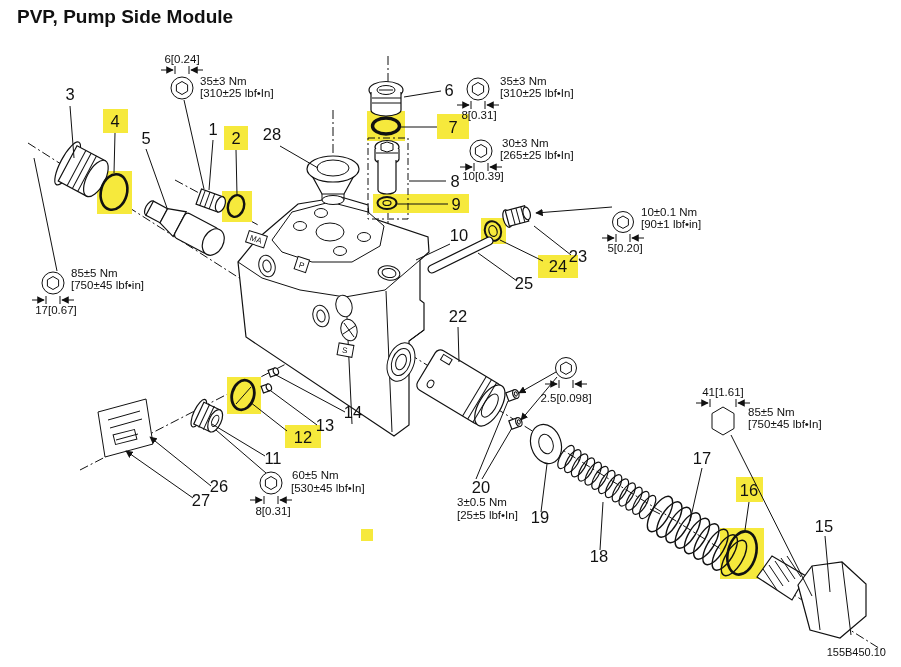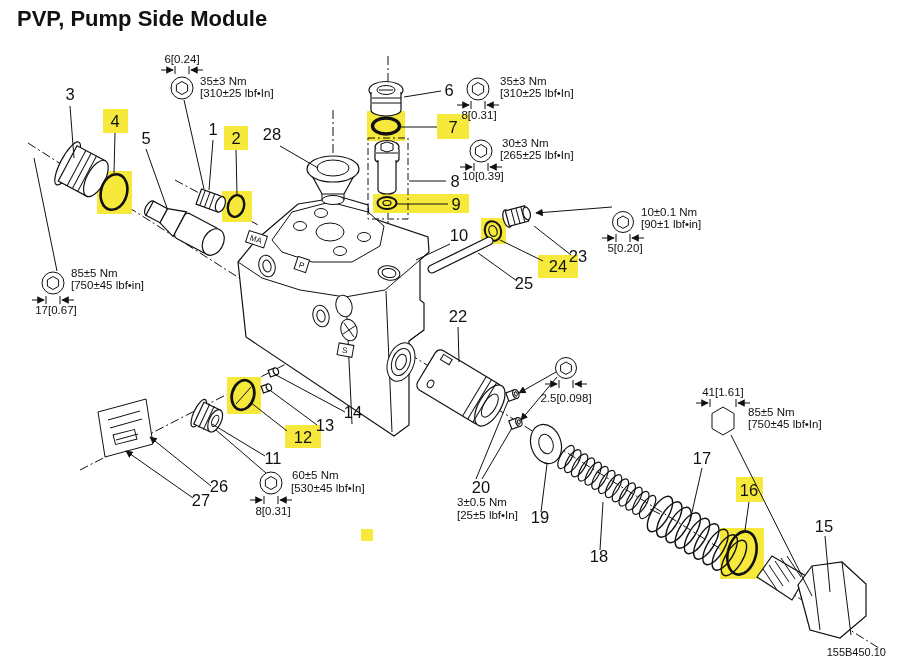--- a/index.html
+++ b/index.html
@@ -1,19 +1,19 @@
 <!DOCTYPE html>
 <html style="--hl: #f6e93c;"><head>
 <meta charset="utf-8">
 <style>
   :root{ --hl:#f6e93c; }
   html,body{margin:0;padding:0;background:#ffffff;}
   .page{position:relative;width:901px;height:667px;background:#fff;overflow:hidden;
         font-family:"Liberation Sans", sans-serif;color:#111;}
-  .title{position:absolute;left:17px;top:6px;font-size:22px;font-weight:700;color:#111;}
+  .title{position:absolute;left:17px;top:6px;font-size:19px;font-weight:700;color:#111;}
   svg{position:absolute;left:0;top:28px;}
   svg text{fill:#111;}
   .num{font-family:"Liberation Sans",sans-serif;font-size:16.5px;}
   .spec{font-family:"Liberation Sans",sans-serif;font-size:11.5px;}
   .dim{font-family:"Liberation Sans",sans-serif;font-size:11.5px;}
   .tiny{font-family:"Liberation Sans",sans-serif;font-size:8px;}
   .docnum{font-family:"Liberation Sans",sans-serif;font-size:11px;}
   .ln{stroke:#111;stroke-width:1;fill:none;}
   .shape{stroke:#111;stroke-width:1.2;fill:#fff;}
   .shapethin{stroke:#111;stroke-width:1;fill:#fff;}

